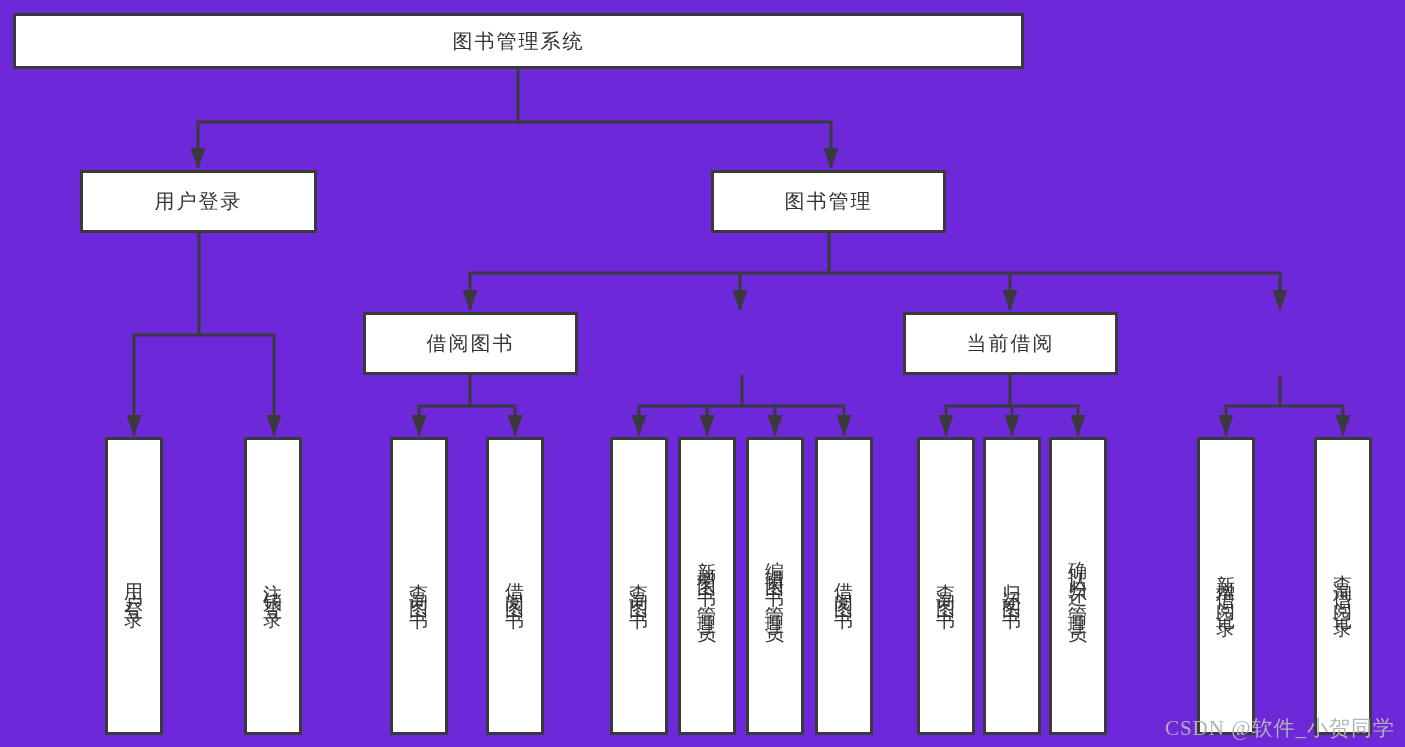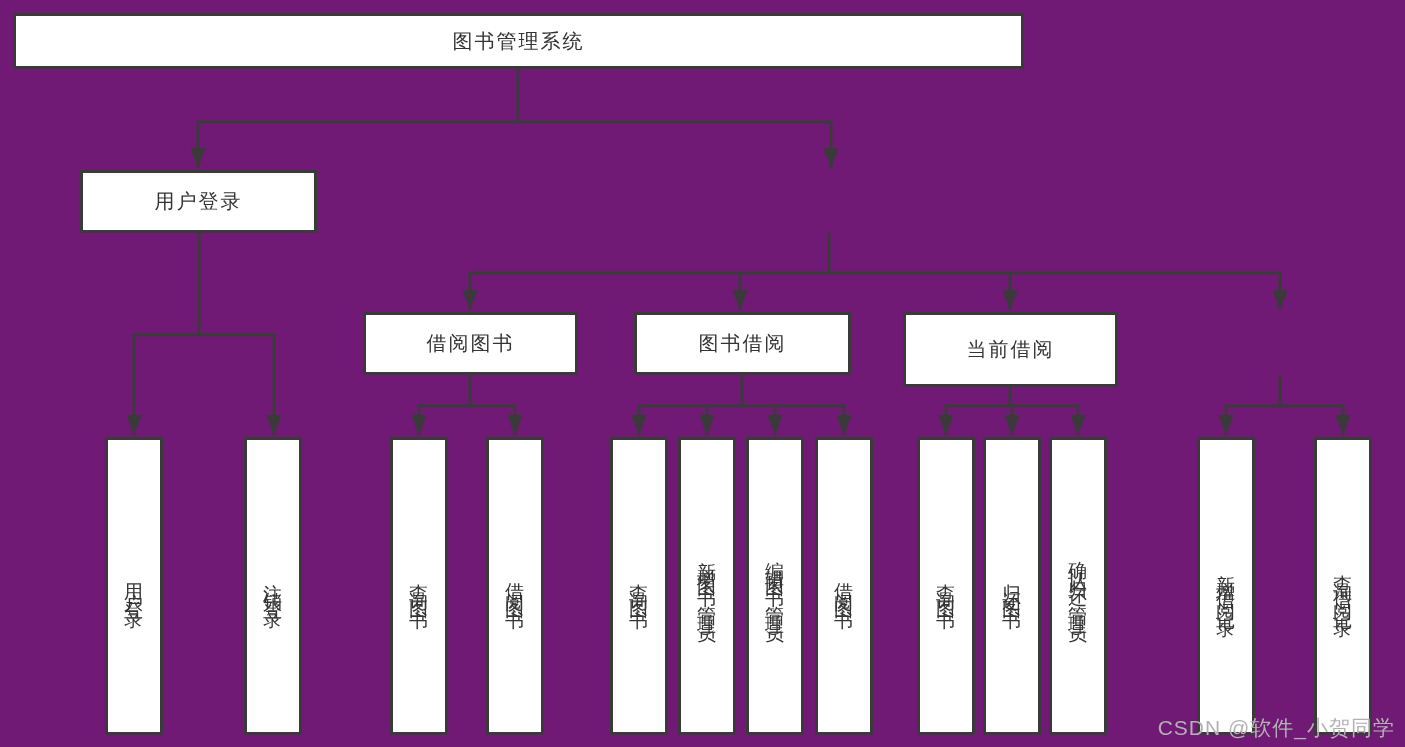--- a/index.html
+++ b/index.html
@@ -5,22 +5,23 @@
   :root{
     --line:#3a3a3a;
     --text:#333333;
   }
   *{box-sizing:border-box;margin:0;padding:0;}
   html,body{background:#ffffff;}
   body{font-family:"Liberation Sans","DejaVu Sans",sans-serif;}
   .canvas{
     position:relative;
     width:1405px;height:747px;
-    background:#701a75;
+    background:#6d28d9;
     overflow:hidden;
+    font-family:Liberation Serif, serif;
   }
   .connectors{position:absolute;left:0;top:0;width:1405px;height:747px;}
   .connectors line, .connectors polyline{
     stroke:var(--line);stroke-width:3;fill:none;
   }
   .box{
     position:absolute;
     border:3px solid var(--line);
     background:#ffffff;
     display:flex;align-items:center;justify-content:center;
@@ -121,28 +122,28 @@
     </g>
   </svg>
 
   <div class="box" style="left:13px;top:13px;width:1011px;height:56px;">
     <span>图书管理系统</span>
   </div>
 
   <div class="box" style="left:80px;top:170px;width:237px;height:63px;">
     <span>用户登录</span>
   </div>
+  <div class="box" style="left:711px;top:170px;width:235px;height:63px;">
+    <span>图书管理</span>
+  </div>
 
   <div class="box" style="left:363px;top:312px;width:215px;height:63px;">
     <span>借阅图书</span>
   </div>
-  <div class="box" style="left:634px;top:312px;width:217px;height:63px;">
-    <span>图书借阅</span>
-  </div>
-  <div class="box" style="left:903px;top:312px;width:215px;height:75px;">
+  <div class="box" style="left:903px;top:312px;width:215px;height:63px;">
     <span>当前借阅</span>
   </div>
 
   <div class="vbox" style="left:105px;">
     <span class="vtext">用户登录</span>
   </div>
   <div class="vbox" style="left:244px;">
     <span class="vtext">注销登录</span>
   </div>
   <div class="vbox" style="left:390px;">

